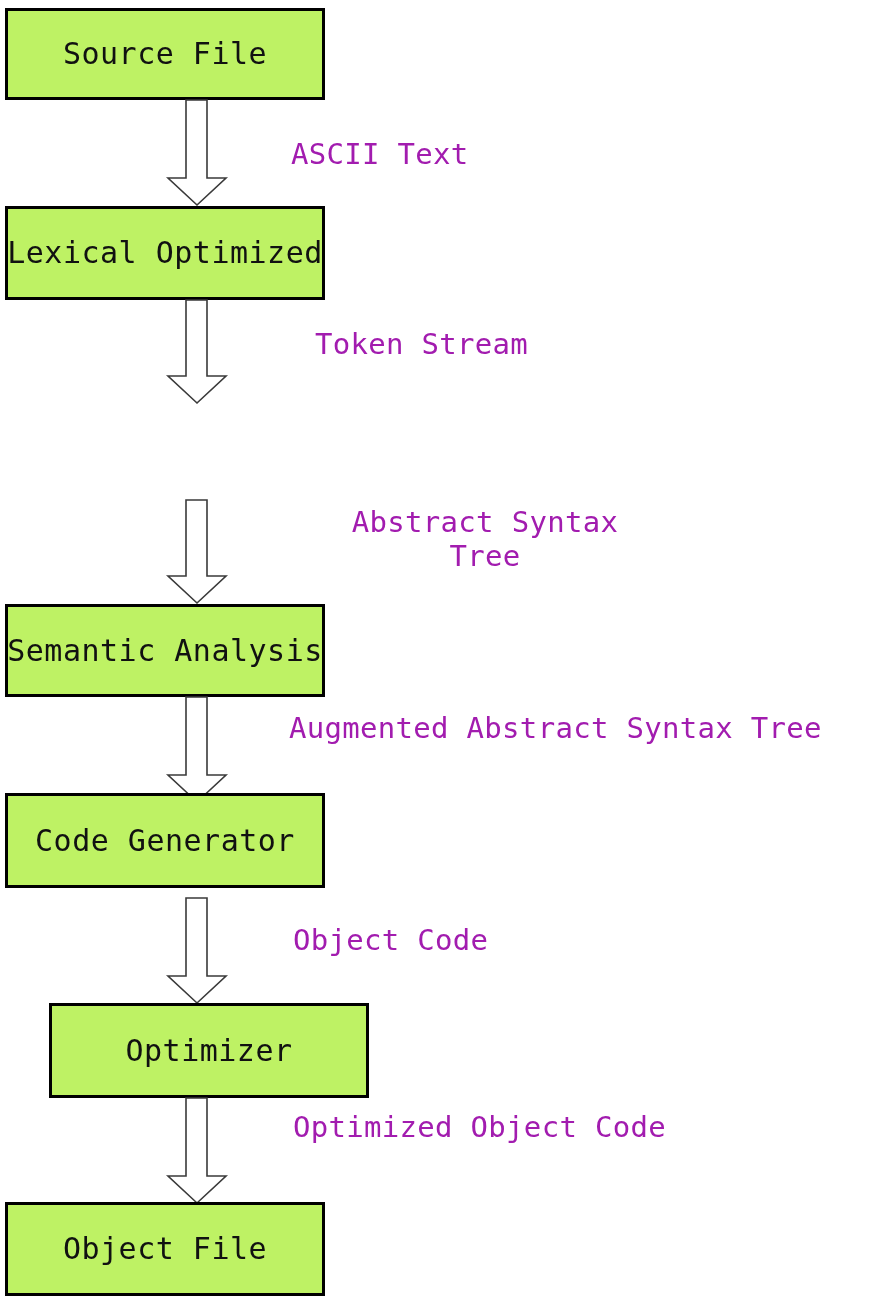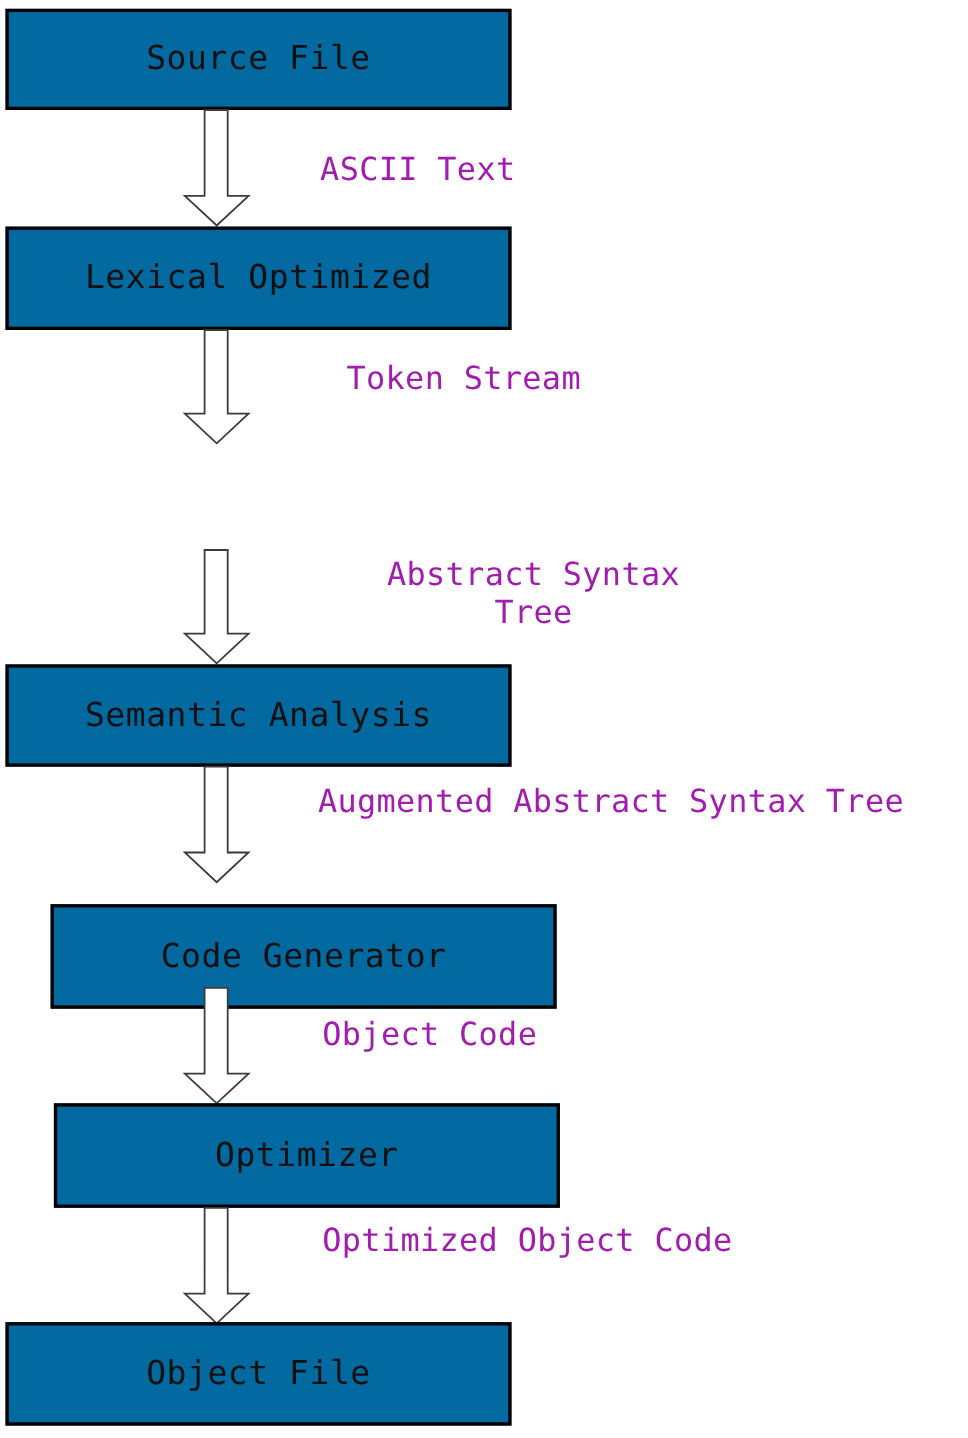--- a/index.html
+++ b/index.html
@@ -11,24 +11,24 @@
     position: relative;
     width: 880px;
     height: 1307px;
     background: #ffffff;
     overflow: hidden;
     font-family: "DejaVu Sans Mono", "Liberation Mono", monospace;
   }
   .stage-box {
     position: absolute;
     left: 5px;
-    width: 460px;
+    width: 320px;
     box-sizing: border-box;
     border: 3px solid #000000;
-    background: #0369a1;
+    background: #bef264;
     display: flex;
     align-items: center;
     justify-content: center;
   }
   .stage-label {
     font-family: "DejaVu Sans Mono", "Liberation Mono", monospace;
     font-size: 30px;
     line-height: 1;
     color: #111111;
     letter-spacing: 0.5px;
@@ -89,21 +89,21 @@
 
   <div class="stage-box" style="top:604px; height:93px;">
     <span class="stage-label">Semantic Analysis</span>
   </div>
 
   <svg class="arrow-svg" style="left:165px; top:697px;" width="64" height="106" viewBox="0 0 64 106">
     <polygon class="arrow-shape" points="21,0 42,0 42,78 61,78 32,105 3,78 21,78"></polygon>
   </svg>
   <div class="edge-label left-aligned" style="left:289px; top:711px; width:600px;">Augmented Abstract Syntax Tree</div>
 
-  <div class="stage-box" style="top:822px; height:95px;margin-left:41px;">
+  <div class="stage-box" style="top:793px; height:95px;">
     <span class="stage-label">Code Generator</span>
   </div>
 
   <svg class="arrow-svg" style="left:165px; top:898px;" width="64" height="106" viewBox="0 0 64 106">
     <polygon class="arrow-shape" points="21,0 42,0 42,78 61,78 32,105 3,78 21,78"></polygon>
   </svg>
   <div class="edge-label left-aligned" style="left:293px; top:923px; width:330px;">Object Code</div>
 
   <div class="stage-box" style="top:1003px; height:95px;margin-left:44px;">
     <span class="stage-label">Optimizer</span>

